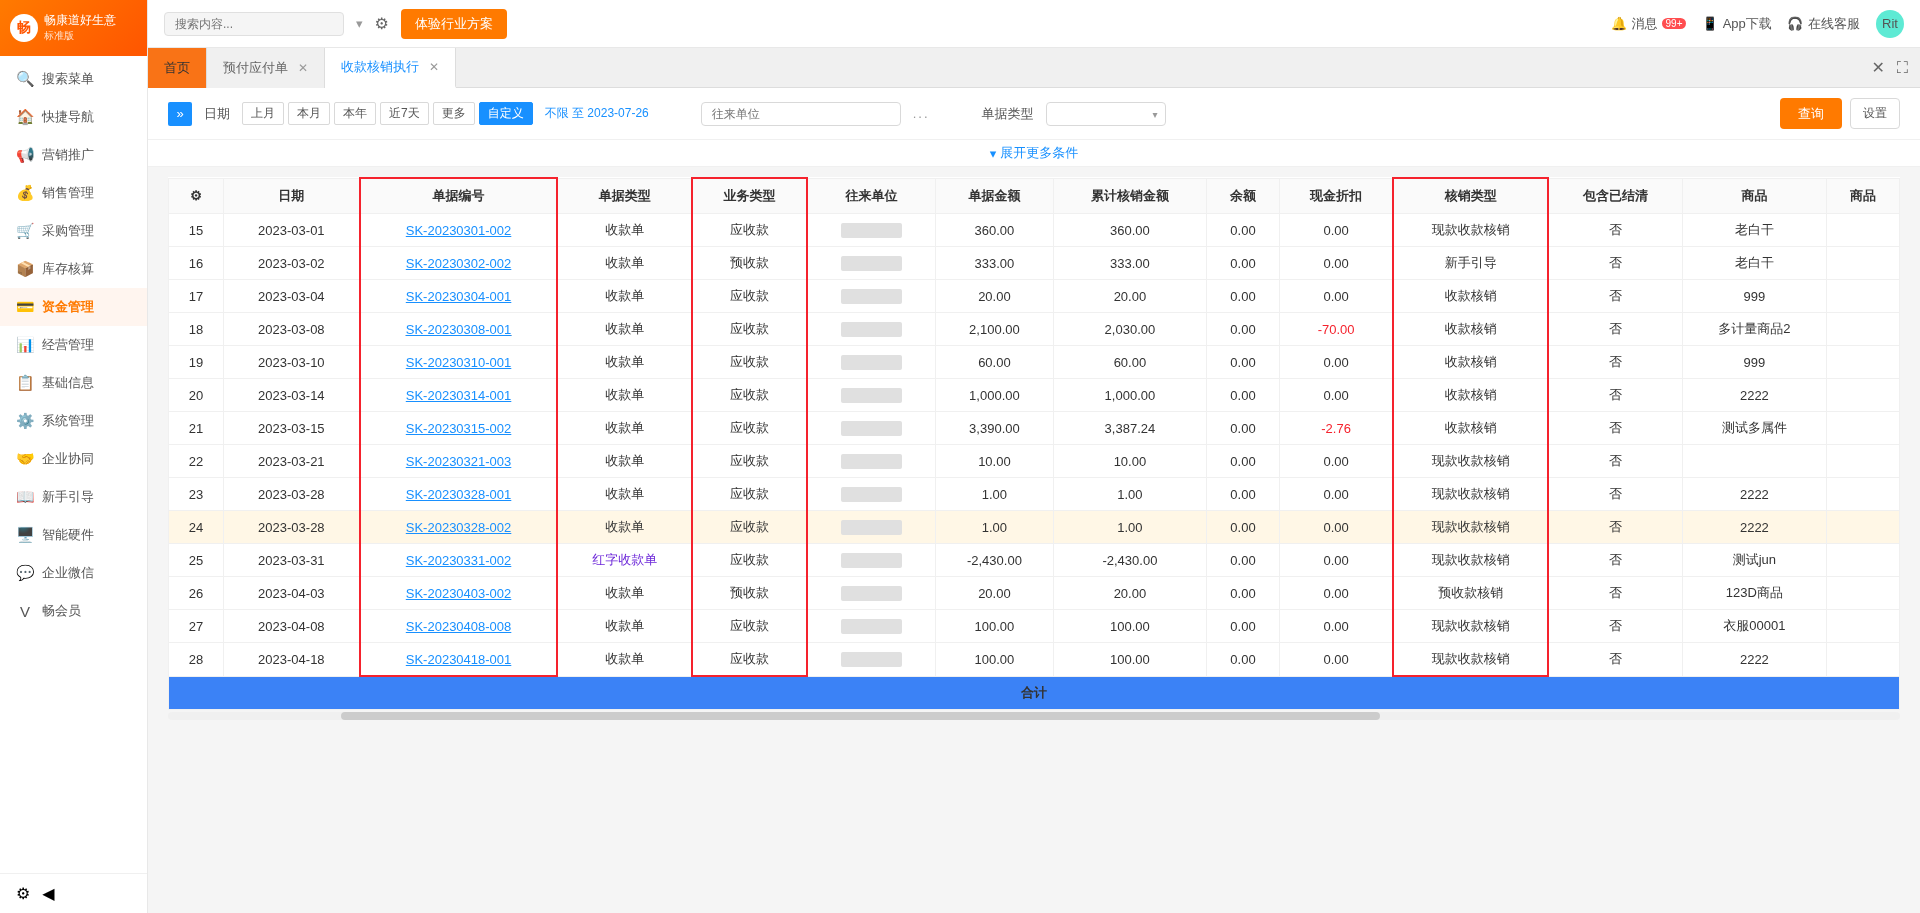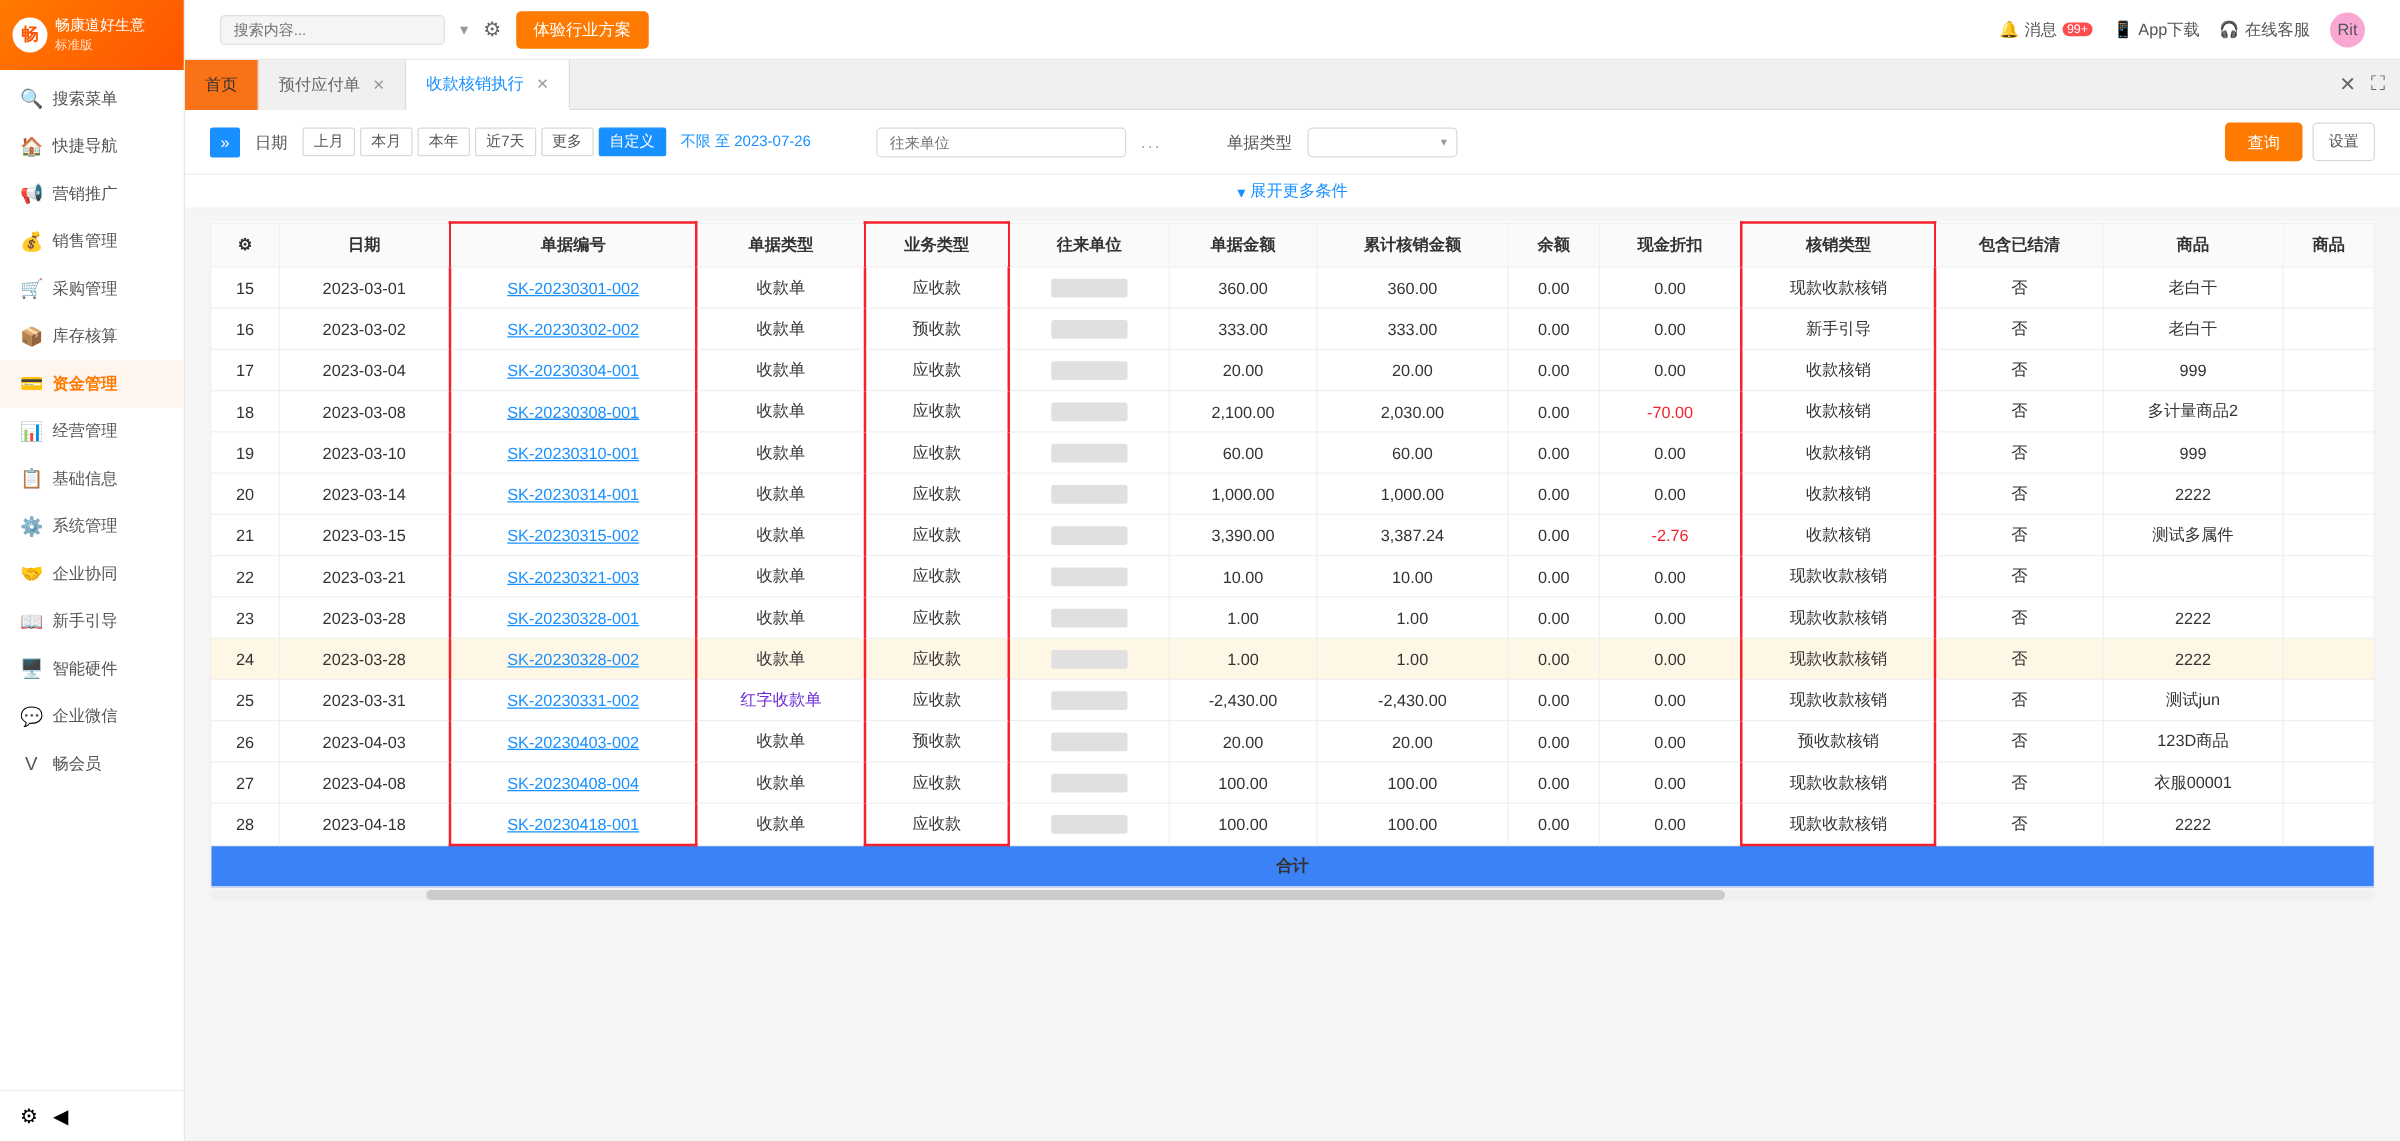--- a/index.html
+++ b/index.html
@@ -48,39 +48,39 @@
     }
 
     
     .main { flex: 1; display: flex; flex-direction: column; overflow: hidden; }
 
     
     .topbar {
       height: 48px;
       background: #fff;
       border-bottom: 1px solid #e8e8e8;
-      display: flex; align-items: center; padding: 0 28px; gap: 12px;
+      display: flex; align-items: center; padding: 0 16px; gap: 12px;
     }
     .topbar-input {
       background: #f5f5f5; border: 1px solid #e0e0e0; border-radius: 4px;
       padding: 4px 10px; width: 180px; color: #999; font-size: 12px;
     }
     .topbar-btn-orange {
       background: #ff7a00; color: white; border: none; border-radius: 4px;
       padding: 6px 14px; cursor: pointer; font-size: 13px;
     }
     .topbar-icons { margin-left: auto; display: flex; align-items: center; gap: 16px; color: #555; }
     .topbar-icon-item { display: flex; align-items: center; gap: 4px; cursor: pointer; font-size: 12px; }
     .badge {
       background: #ff4d4f; color: white; border-radius: 10px;
       padding: 0 4px; font-size: 10px; min-width: 16px; text-align: center;
     }
     .user-avatar {
       width: 28px; height: 28px; border-radius: 50%;
-      background: #f9a8d4; display: flex; align-items: center; justify-content: center; font-size: 11px;
+      background: #5eead4; display: flex; align-items: center; justify-content: center; font-size: 11px;
     }
 
     
     .tabbar {
       height: 40px; background: #f0f0f0; display: flex; align-items: center;
       padding: 0 0 0 0; border-bottom: 1px solid #ddd; position: relative;
     }
     .tab {
       height: 40px; padding: 0 16px; display: flex; align-items: center; gap: 6px;
       cursor: pointer; background: #f0f0f0; color: #666; border-right: 1px solid #ddd;
@@ -555,21 +555,21 @@
       <td>0.00</td>
       <td>0.00</td>
       <td style="border-left:2px solid #f5222d; border-right:2px solid #f5222d;">预收款核销</td>
       <td>否</td>
       <td>123D商品</td>
       <td></td>
     </tr>
             <tr>
       <td>27</td>
       <td>2023-04-08</td>
-      <td style="border-left:2px solid #f5222d; border-right:2px solid #f5222d;"><a class="link-blue">SK-20230408-004</a></td>
+      <td style="border-left:2px solid #f5222d; border-right:2px solid #f5222d;"><a class="link-blue">SK-20230408-008</a></td>
       <td style="">收款单</td>
       <td style="border-left:2px solid #f5222d; border-right:2px solid #f5222d;">应收款</td>
       <td><span style="background:#e0e0e0;color:#e0e0e0;border-radius:2px;padding:0 20px;">&nbsp;&nbsp;&nbsp;&nbsp;&nbsp;&nbsp;</span></td>
       <td>100.00</td>
       <td>100.00</td>
       <td>0.00</td>
       <td>0.00</td>
       <td style="border-left:2px solid #f5222d; border-right:2px solid #f5222d;">现款收款核销</td>
       <td>否</td>
       <td>衣服00001</td>

